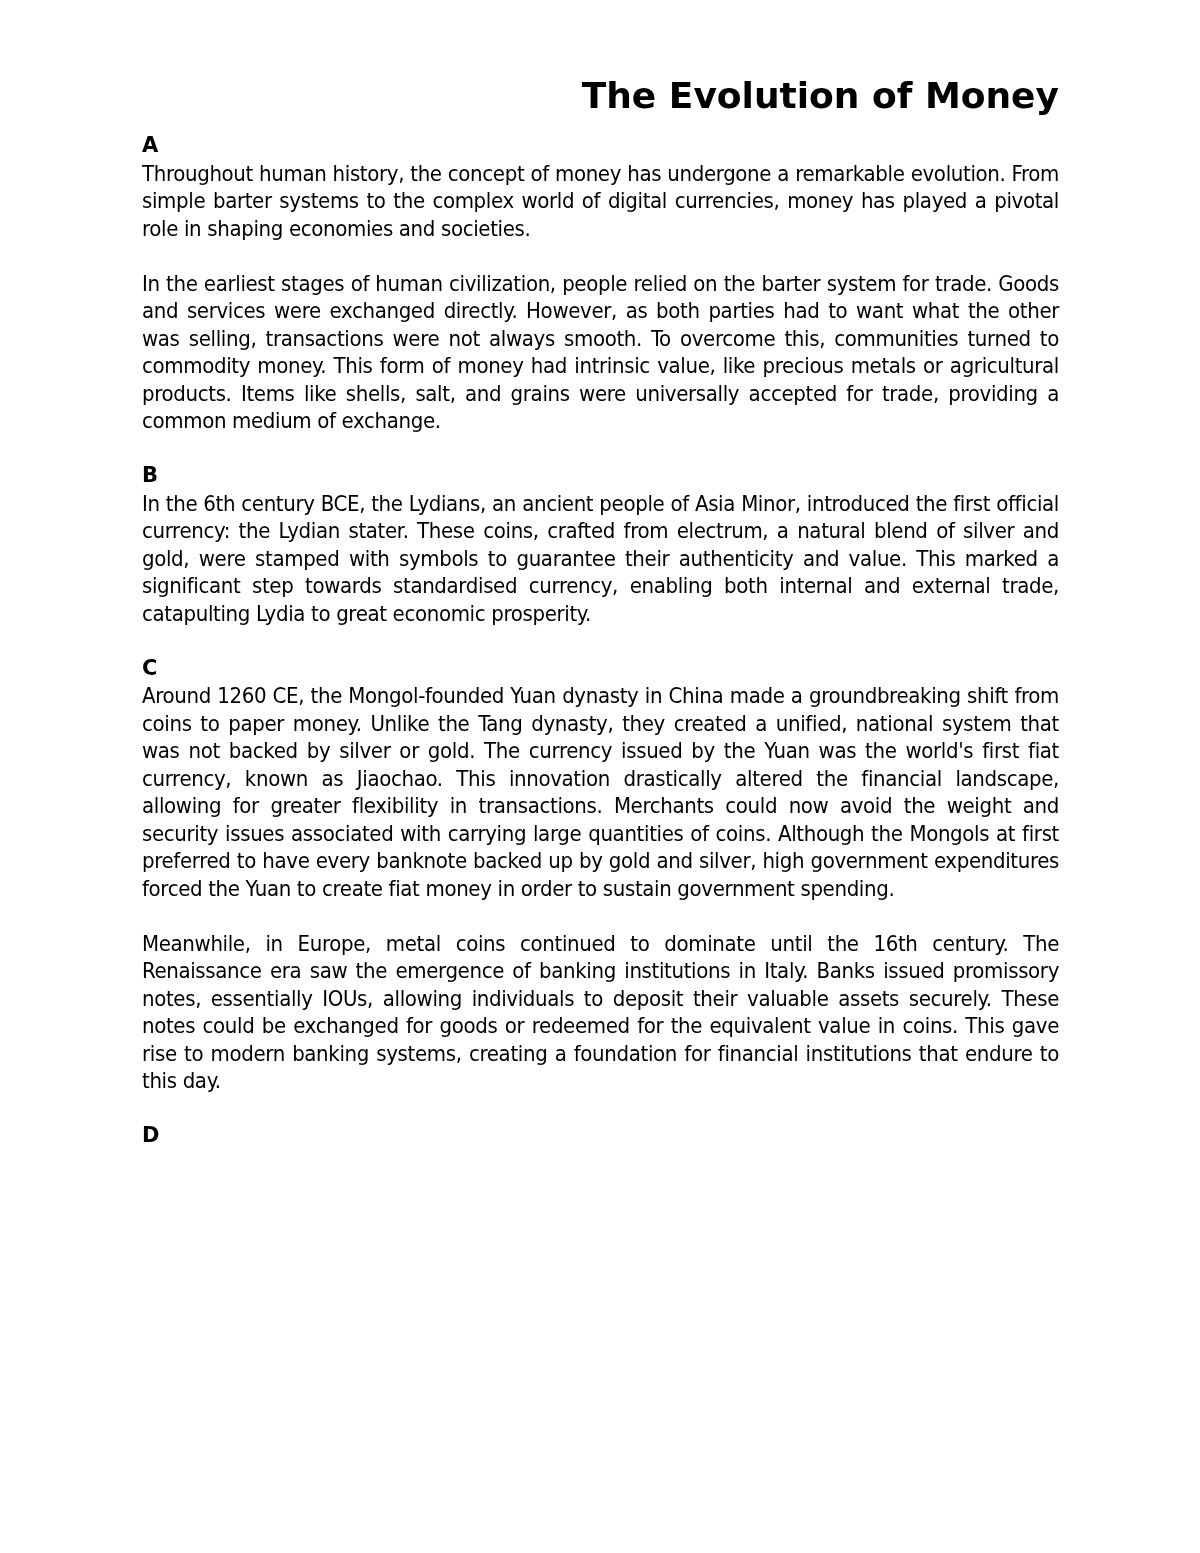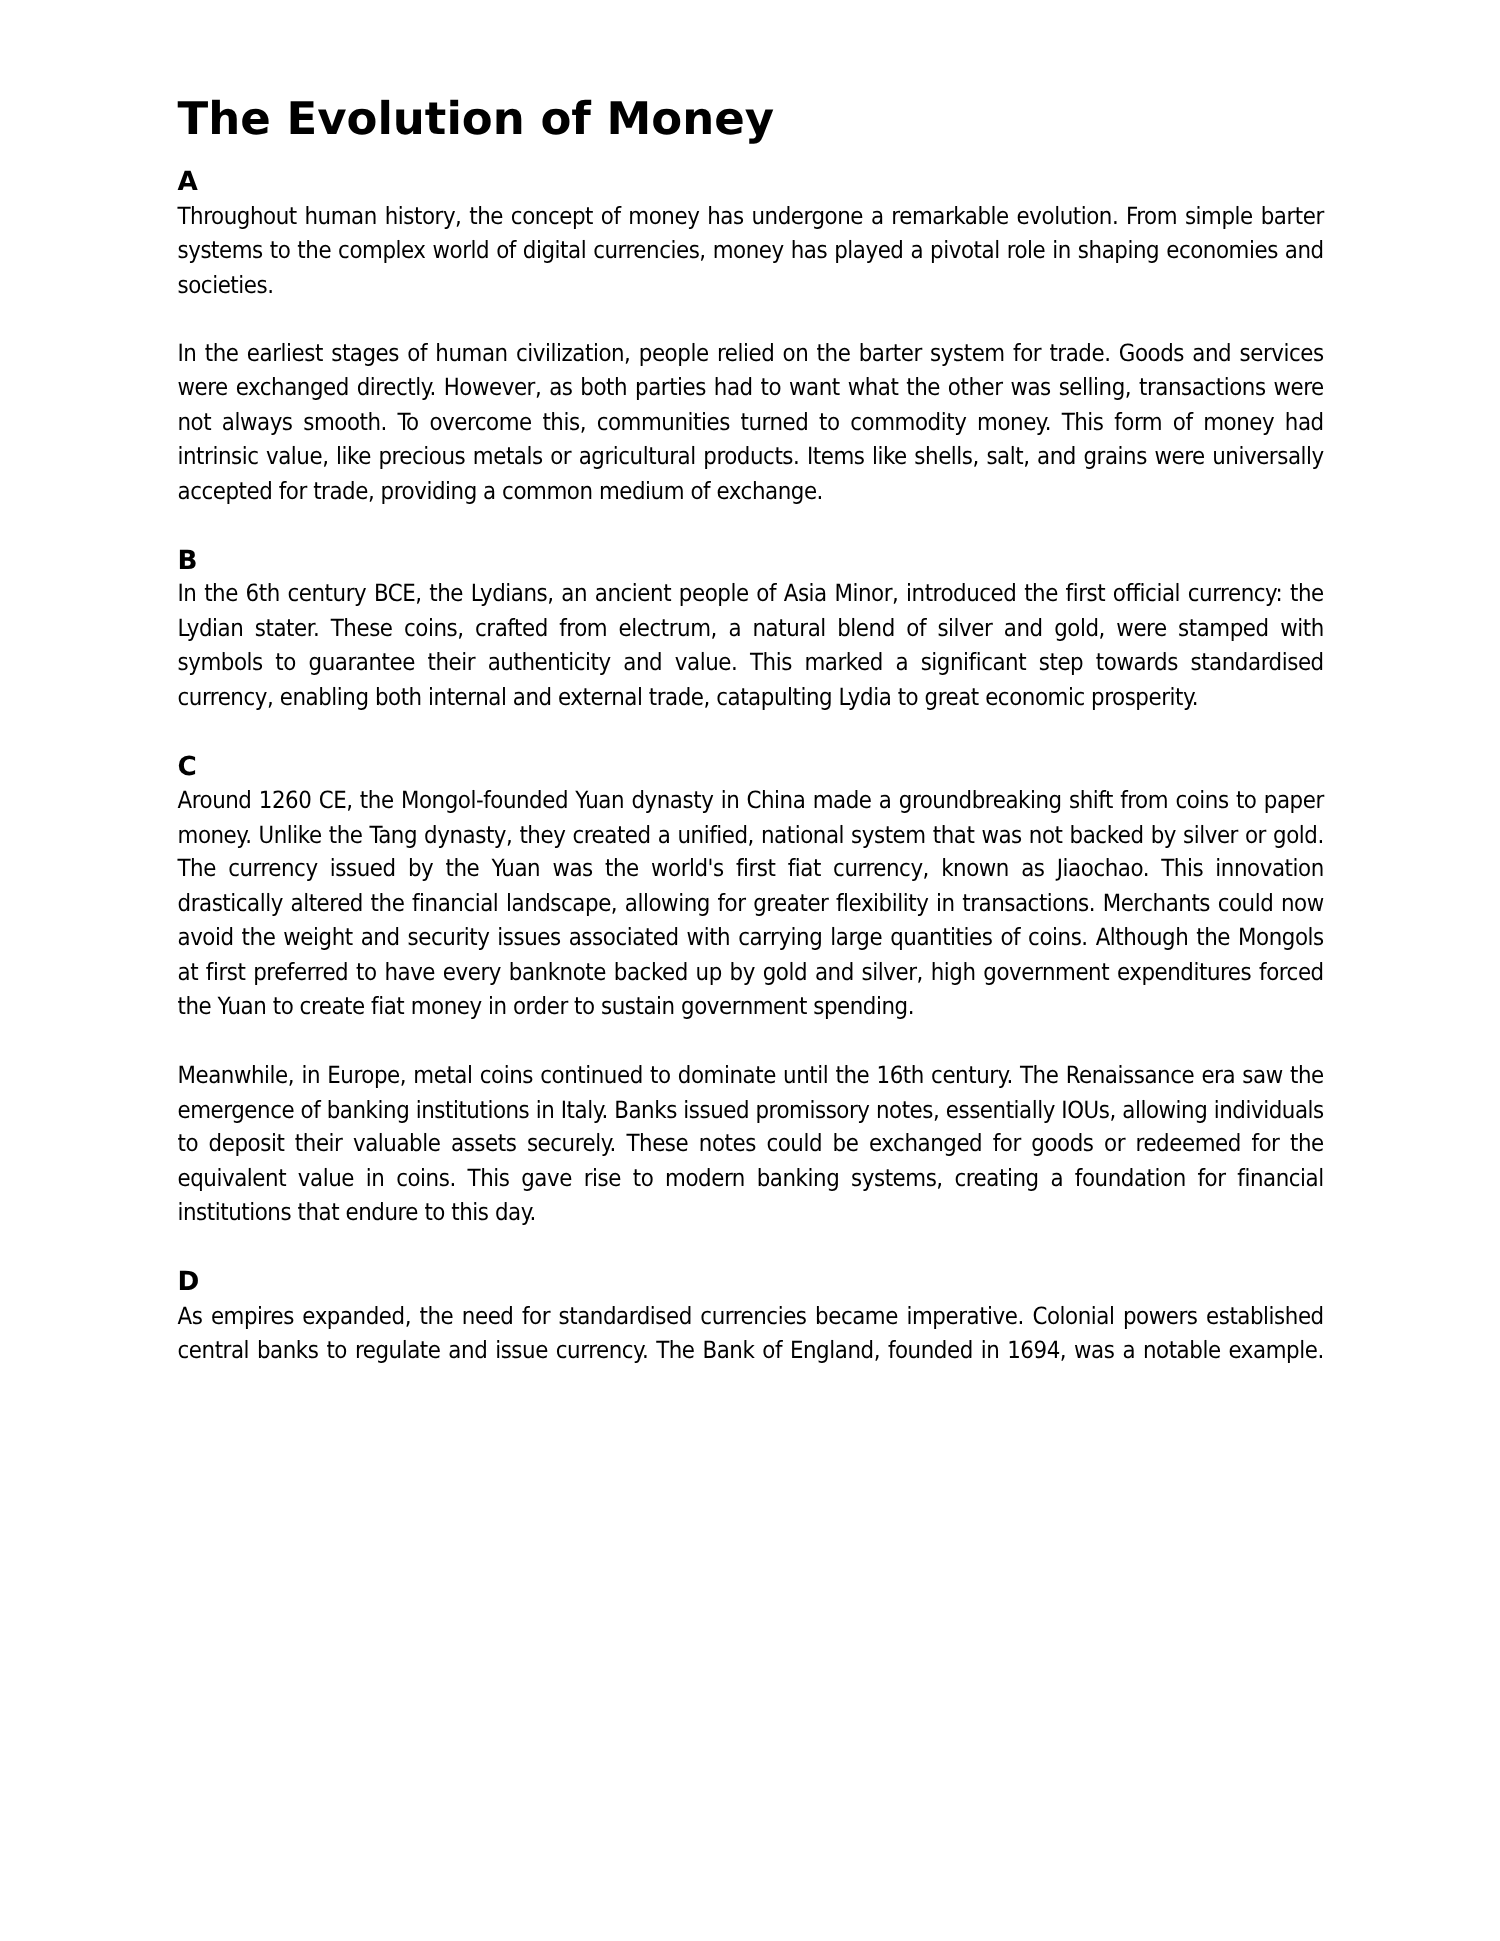--- a/index.html
+++ b/index.html
@@ -21,29 +21,30 @@
       top: 70px;
       width: 917px;
     }
     .title {
       font-family: "DejaVu Sans", sans-serif;
       font-weight: bold;
       font-size: 36px;
       line-height: 52px;
       margin: 0 0 10px 0;
       letter-spacing: 0px;
+      text-align: right;
     }
     .section-letter {
       font-weight: bold;
       font-size: 21px;
       line-height: 27.5px;
       margin: 0;
     }
     .para {
-      font-size: 19px;
+      font-size: 22px;
       line-height: 27.5px;
       text-align: justify;
       margin: 0 0 27.5px 0;
       letter-spacing: -0.35px;
       word-spacing: 0px;
       font-stretch: condensed;
     }
     .para b {
       font-weight: normal;
     }
@@ -80,17 +81,14 @@
     <p class="para">
       <span>Around 1260 CE, the Mongol-founded Yuan dynasty in China made a groundbreaking shift from coins to paper money. Unlike the Tang dynasty, they created a unified, national system that was not backed by silver or gold. The currency issued by the Yuan was the world's first fiat currency, known as Jiaochao. This innovation drastically altered the financial landscape, allowing for greater flexibility in transactions. Merchants could now avoid the weight and security issues associated with carrying large quantities of coins. Although the Mongols at first preferred to have every banknote backed up by gold and silver, high government expenditures forced the Yuan to create </span><b>fiat money</b><span> in order to sustain government spending.</span>
     </p>
     <p class="para">
       <span>Meanwhile, in Europe, metal coins continued to dominate until the 16th century. The Renaissance era saw the emergence of banking institutions in Italy. Banks issued </span><b>promissory notes</b><span>, essentially IOUs, allowing individuals to deposit their valuable assets securely. These notes could be exchanged for goods or redeemed for the equivalent value in coins. This gave rise to modern banking systems, creating a foundation for financial institutions that endure to this day.</span>
     </p>
   </div>
 
   <div class="section">
     <p class="section-letter">D</p>
-    <p class="para last">
-      <span>As empires expanded, the need for standardised currencies became imperative. Colonial powers established central banks to regulate and issue currency. The Bank of England, founded in 1694, was a notable example.</span>
-    </p>
   </div>
 </div>
 
 </body></html>

